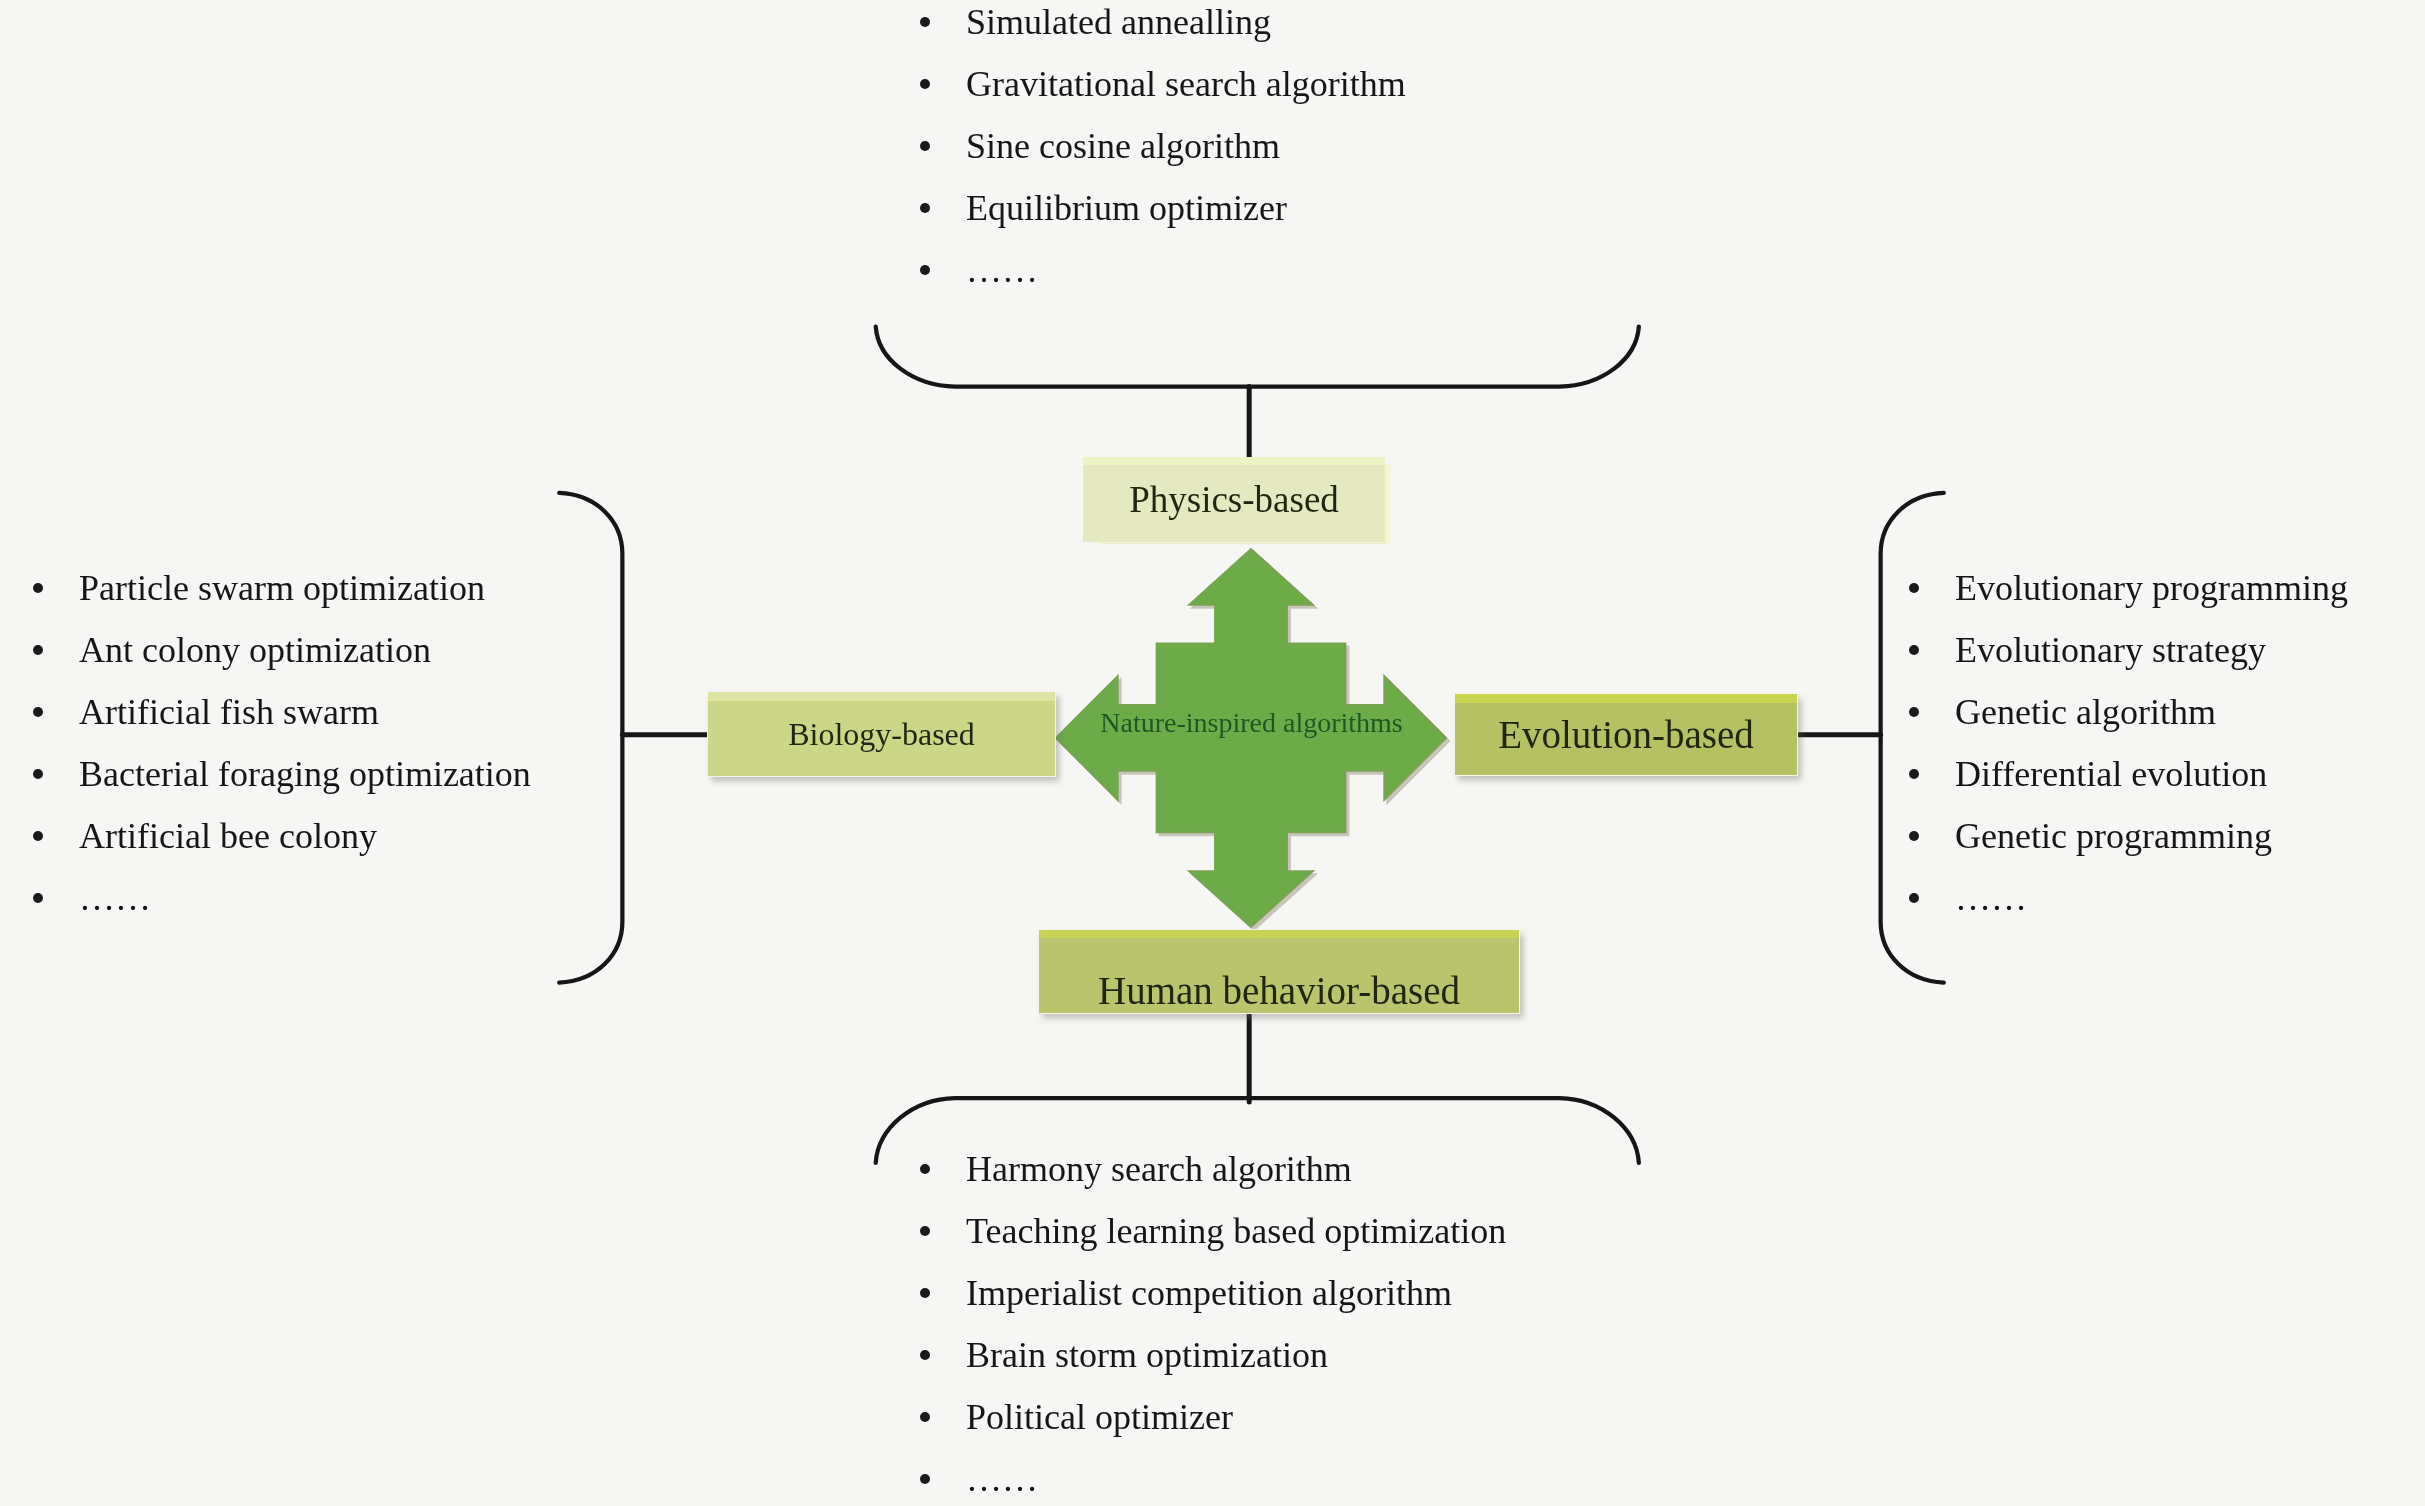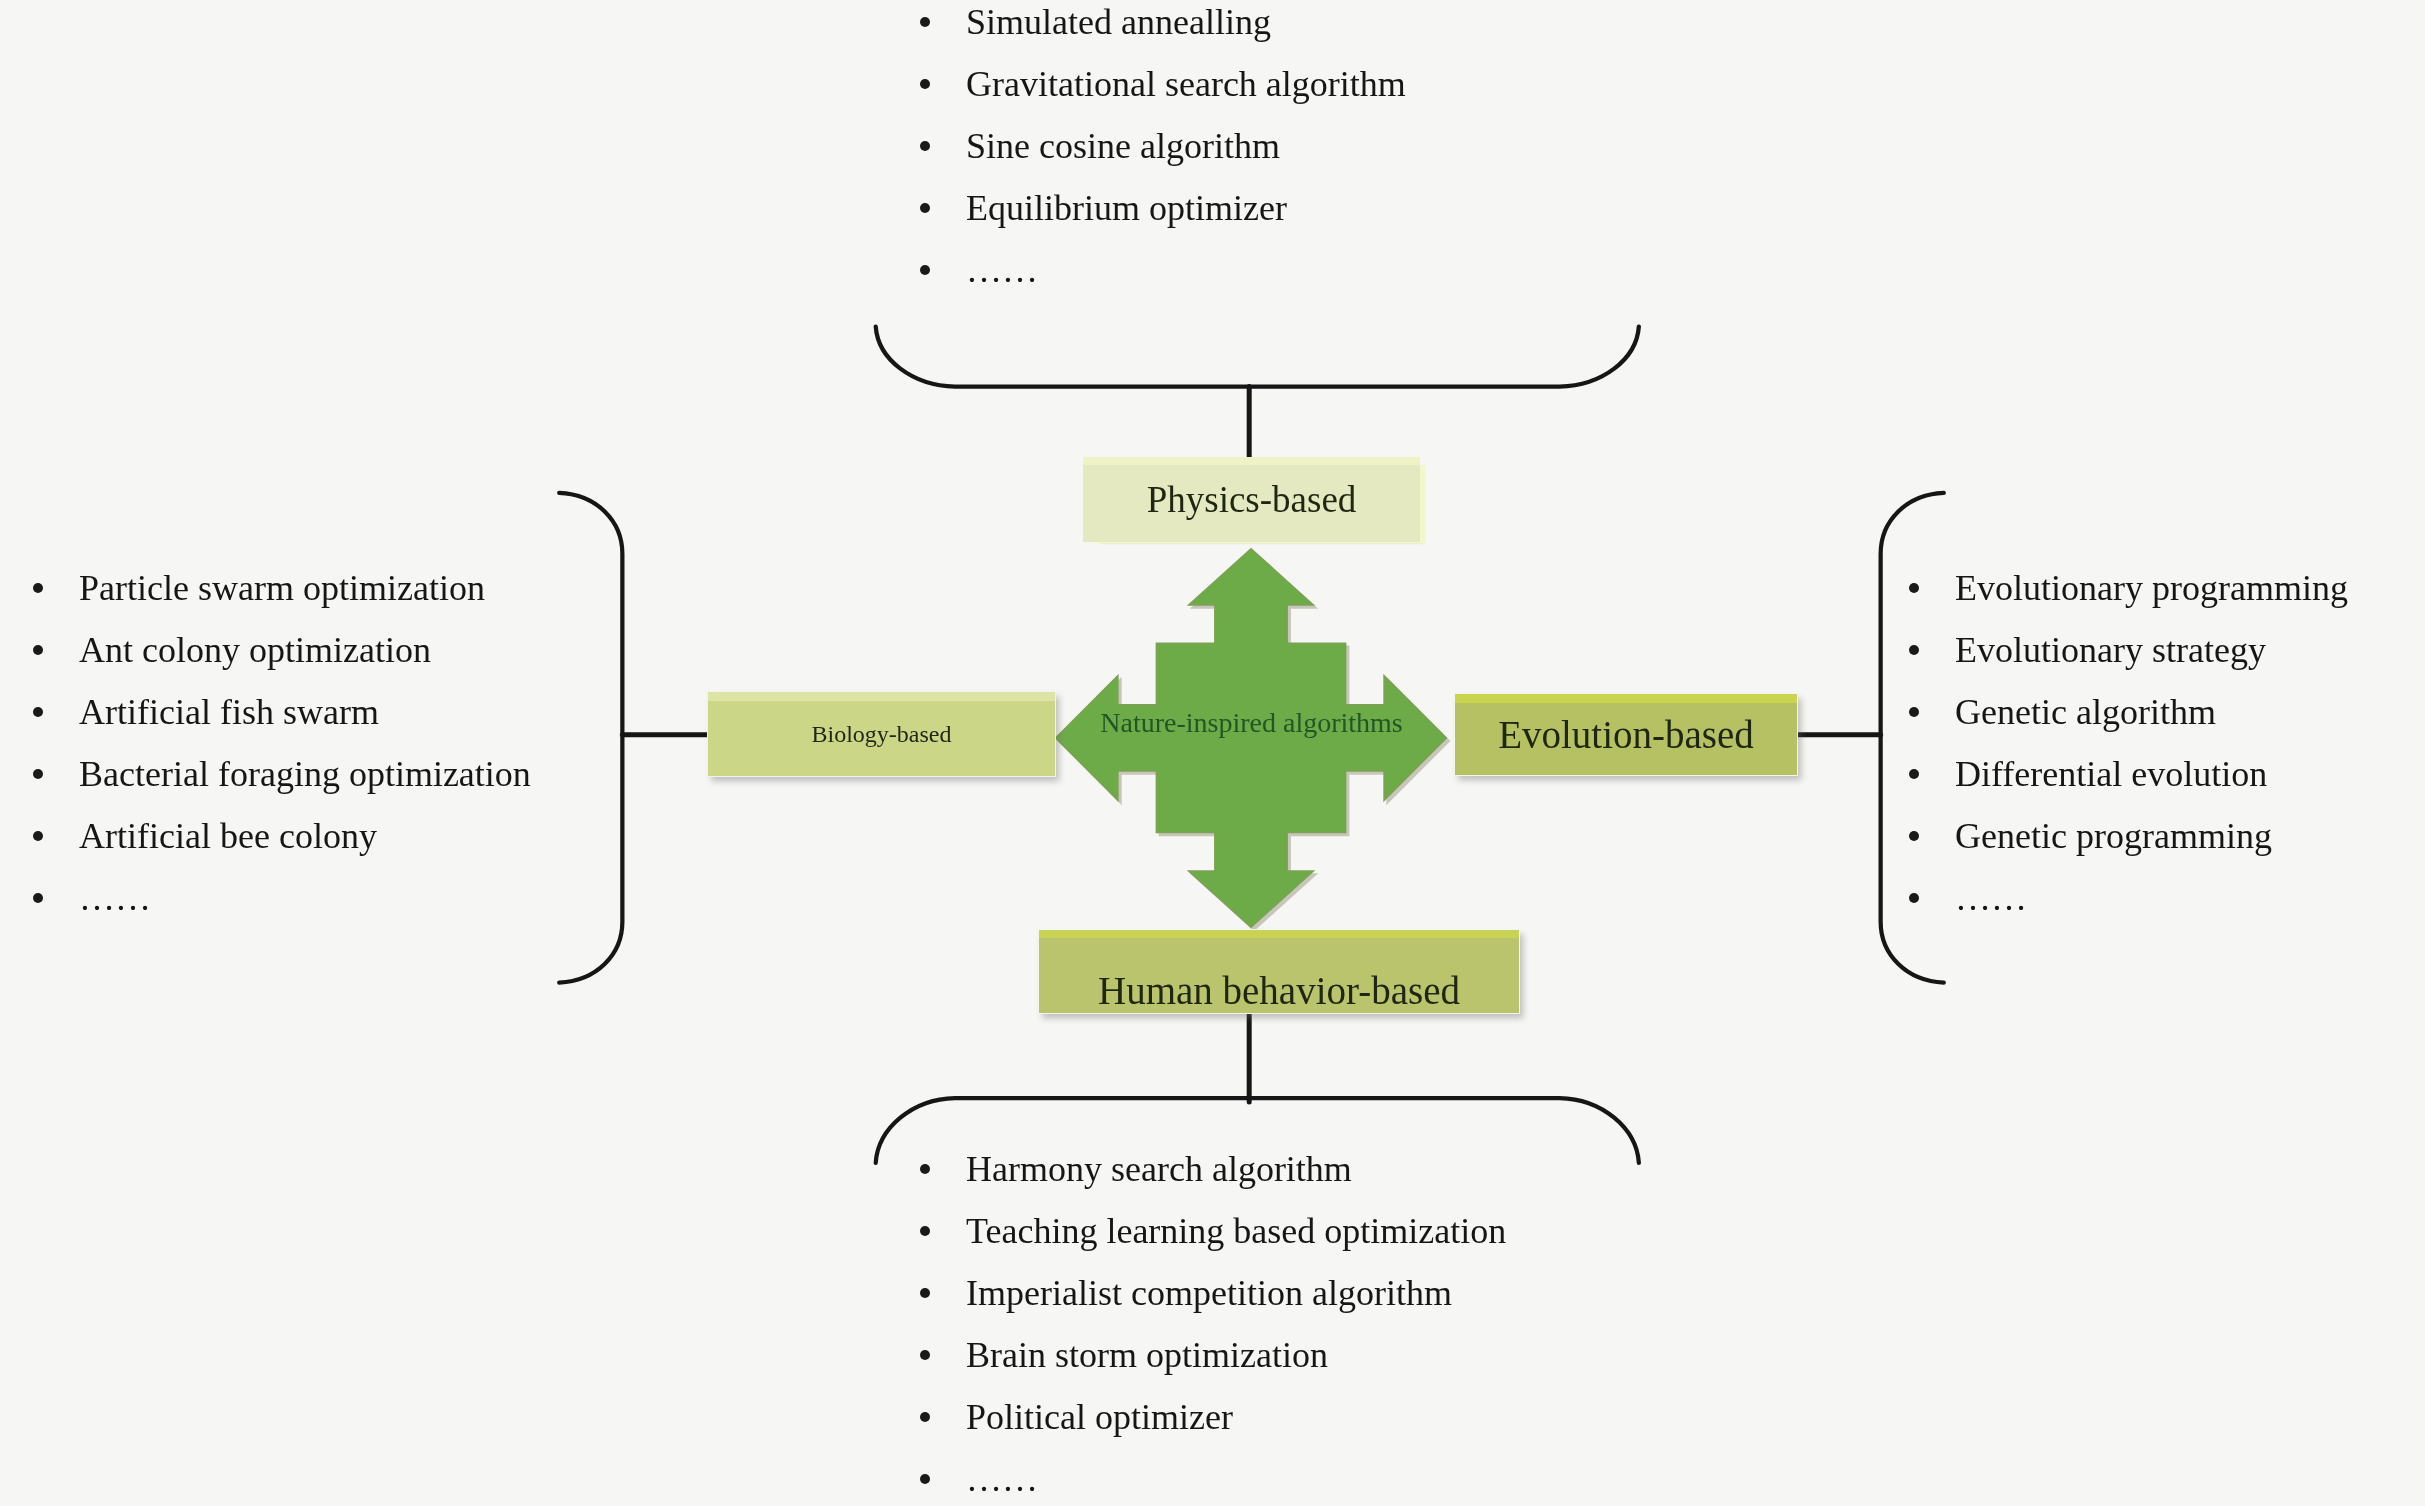--- a/index.html
+++ b/index.html
@@ -16,26 +16,26 @@
   .bracket{stroke-width:5.5px;}
   .stem{stroke-width:6.5px;}
 
   
   .cat-box{
     position:absolute;box-sizing:border-box;
     display:flex;align-items:center;justify-content:center;
     color:var(--label-text,#1f2611);
   }
   .box-physics{
-    left:1083px;top:457px;width:337px;height:85px;font-size:37px;
+    left:1083px;top:457px;width:302px;height:85px;font-size:37px;
     background:linear-gradient(180deg,#eef3c6 0 7.7px,var(--physics-fill) 7.7px);
     box-shadow:8.5px 4.6px 0 -3.1px #f3f7cb, 10px 9.2px 0 -7px #e3e3e1;
   }
   .box-biology{
-    left:707px;top:691px;width:349px;height:86px;font-size:24px;
+    left:707px;top:691px;width:349px;height:86px;font-size:32px;
     background:linear-gradient(180deg,#dde4a6 0 9.2px,var(--biology-fill) 9.2px);
     border:1.5px solid #f2f3ea;
     box-shadow:3.9px 4.6px 6.2px rgba(110,110,110,0.40);
   }
   .box-evolution{
     left:1454px;top:693px;width:344px;height:83px;font-size:39px;
     background:linear-gradient(180deg,#c9d54f 0 9.2px,var(--evolution-fill) 9.2px);
     border:1.5px solid #f4f5ec;
     box-shadow:3.9px 4.6px 6.2px rgba(110,110,110,0.40);
   }

